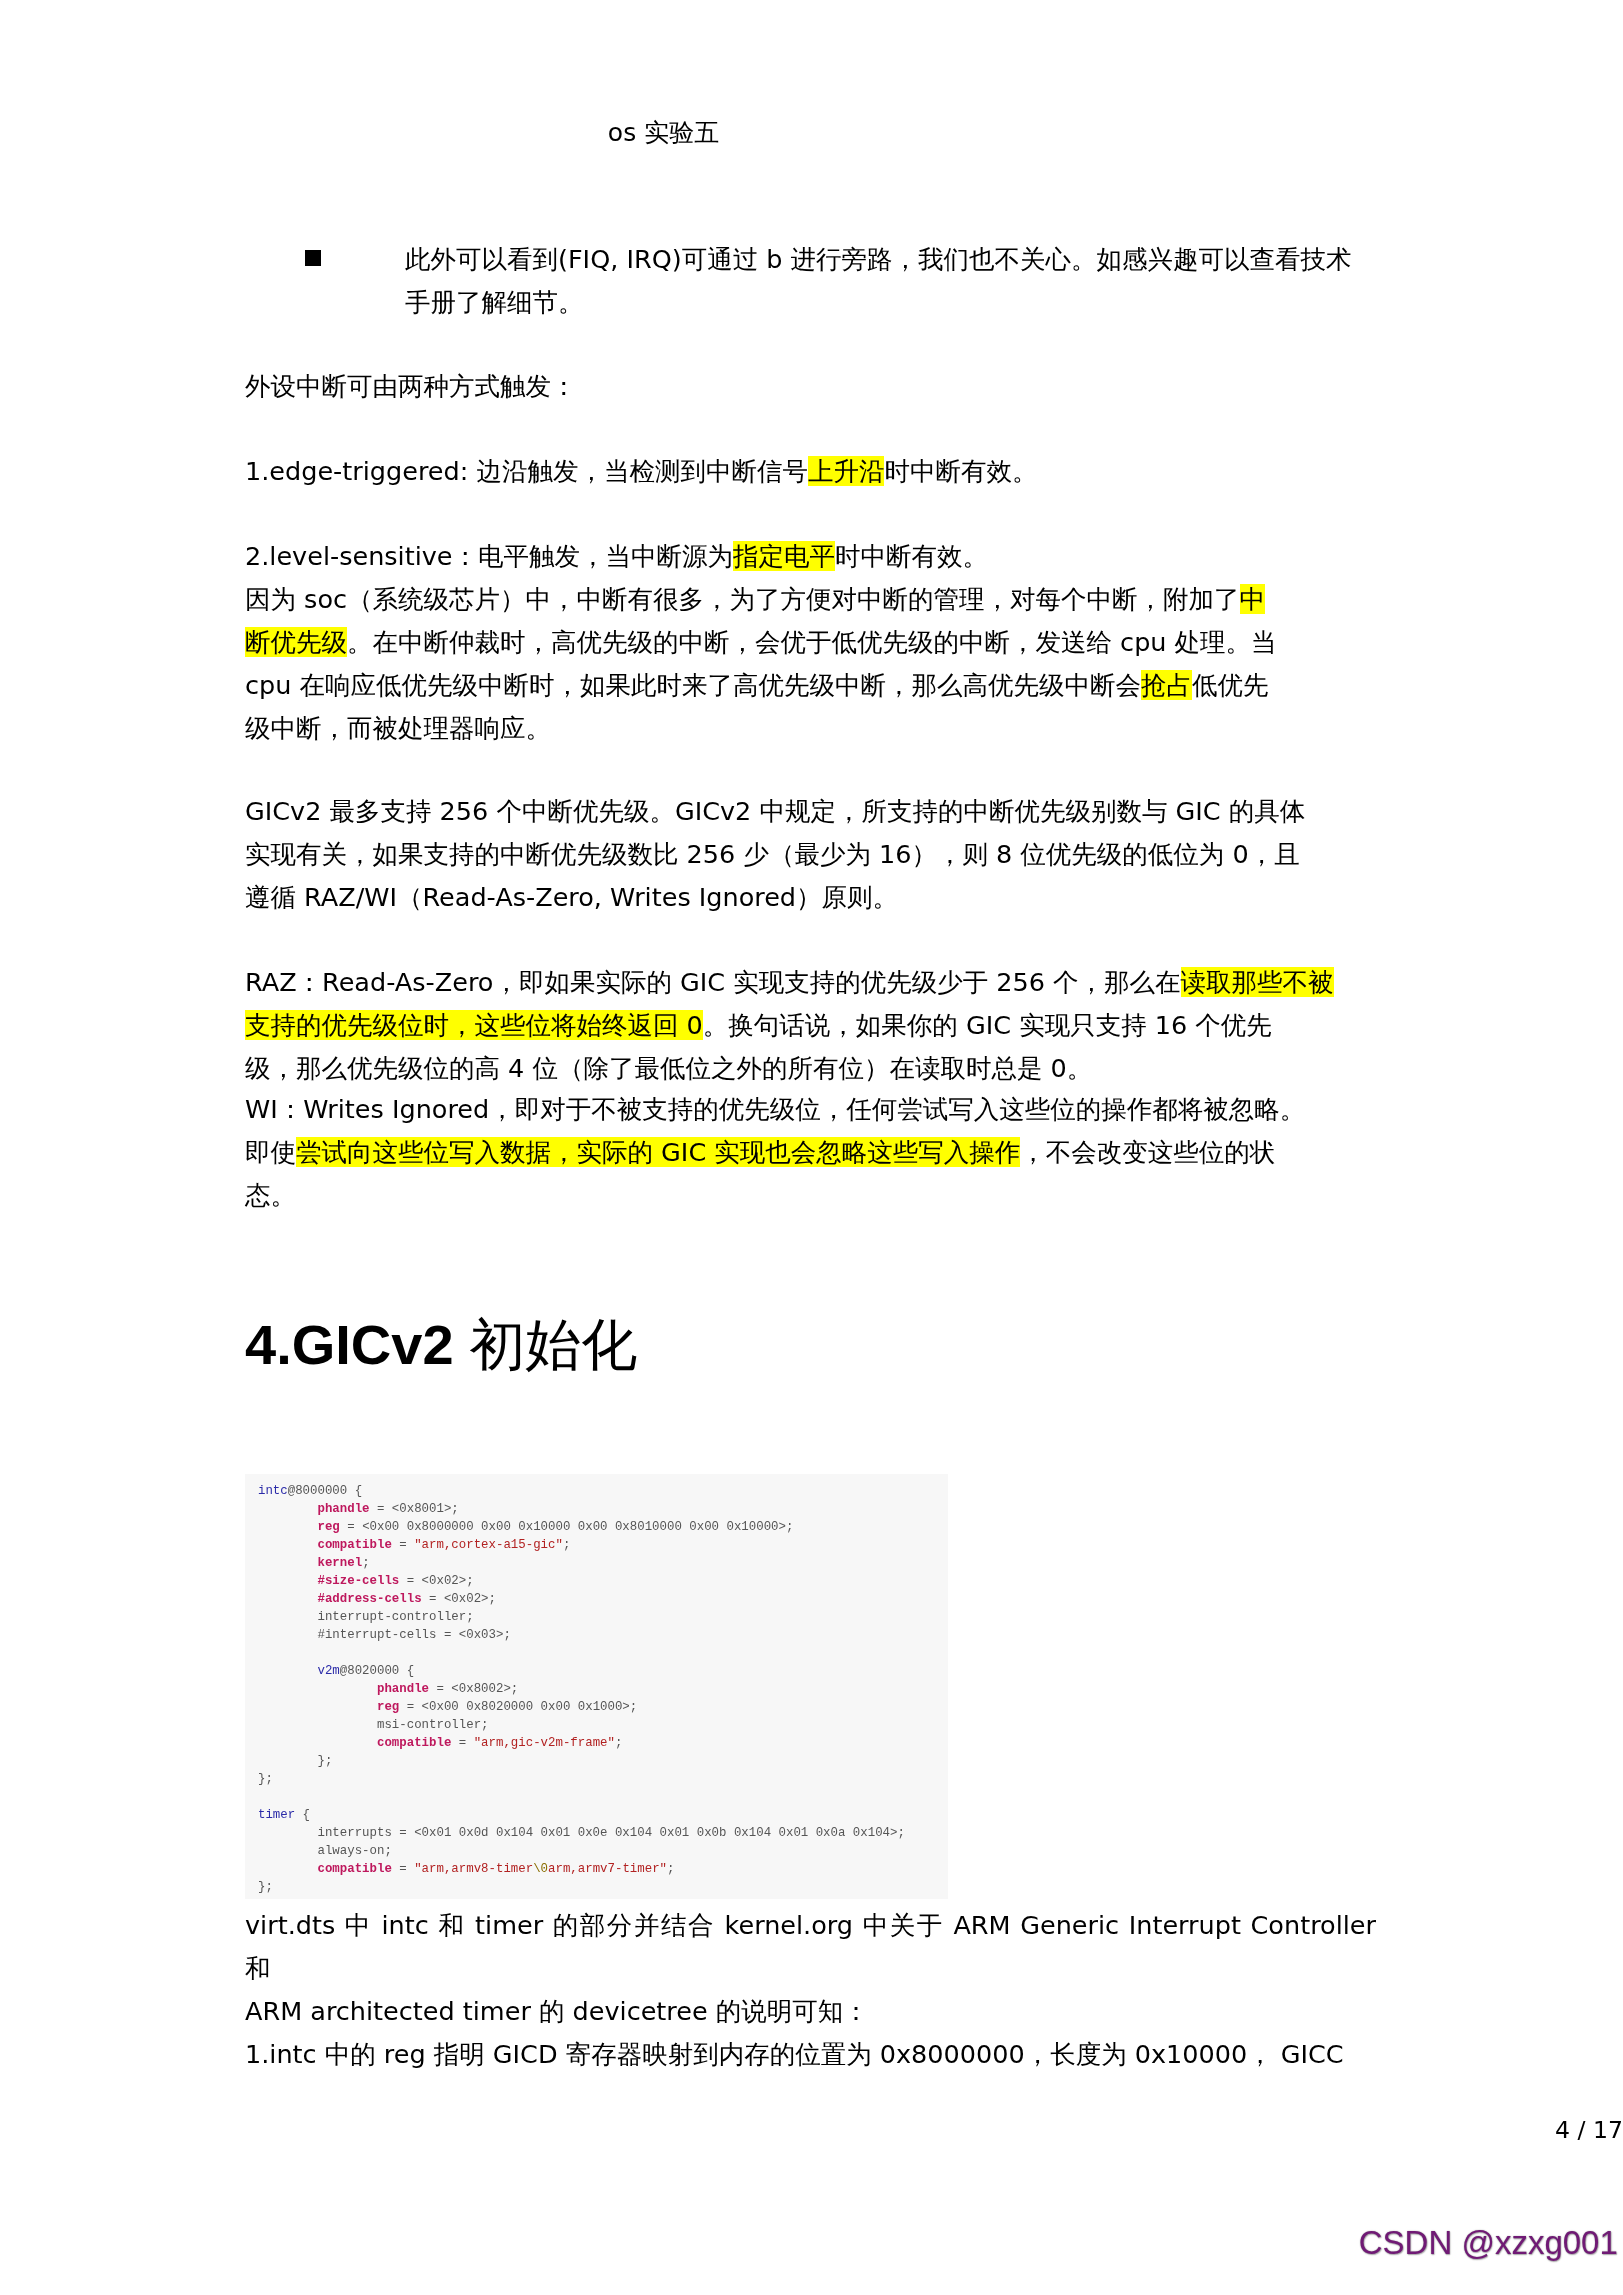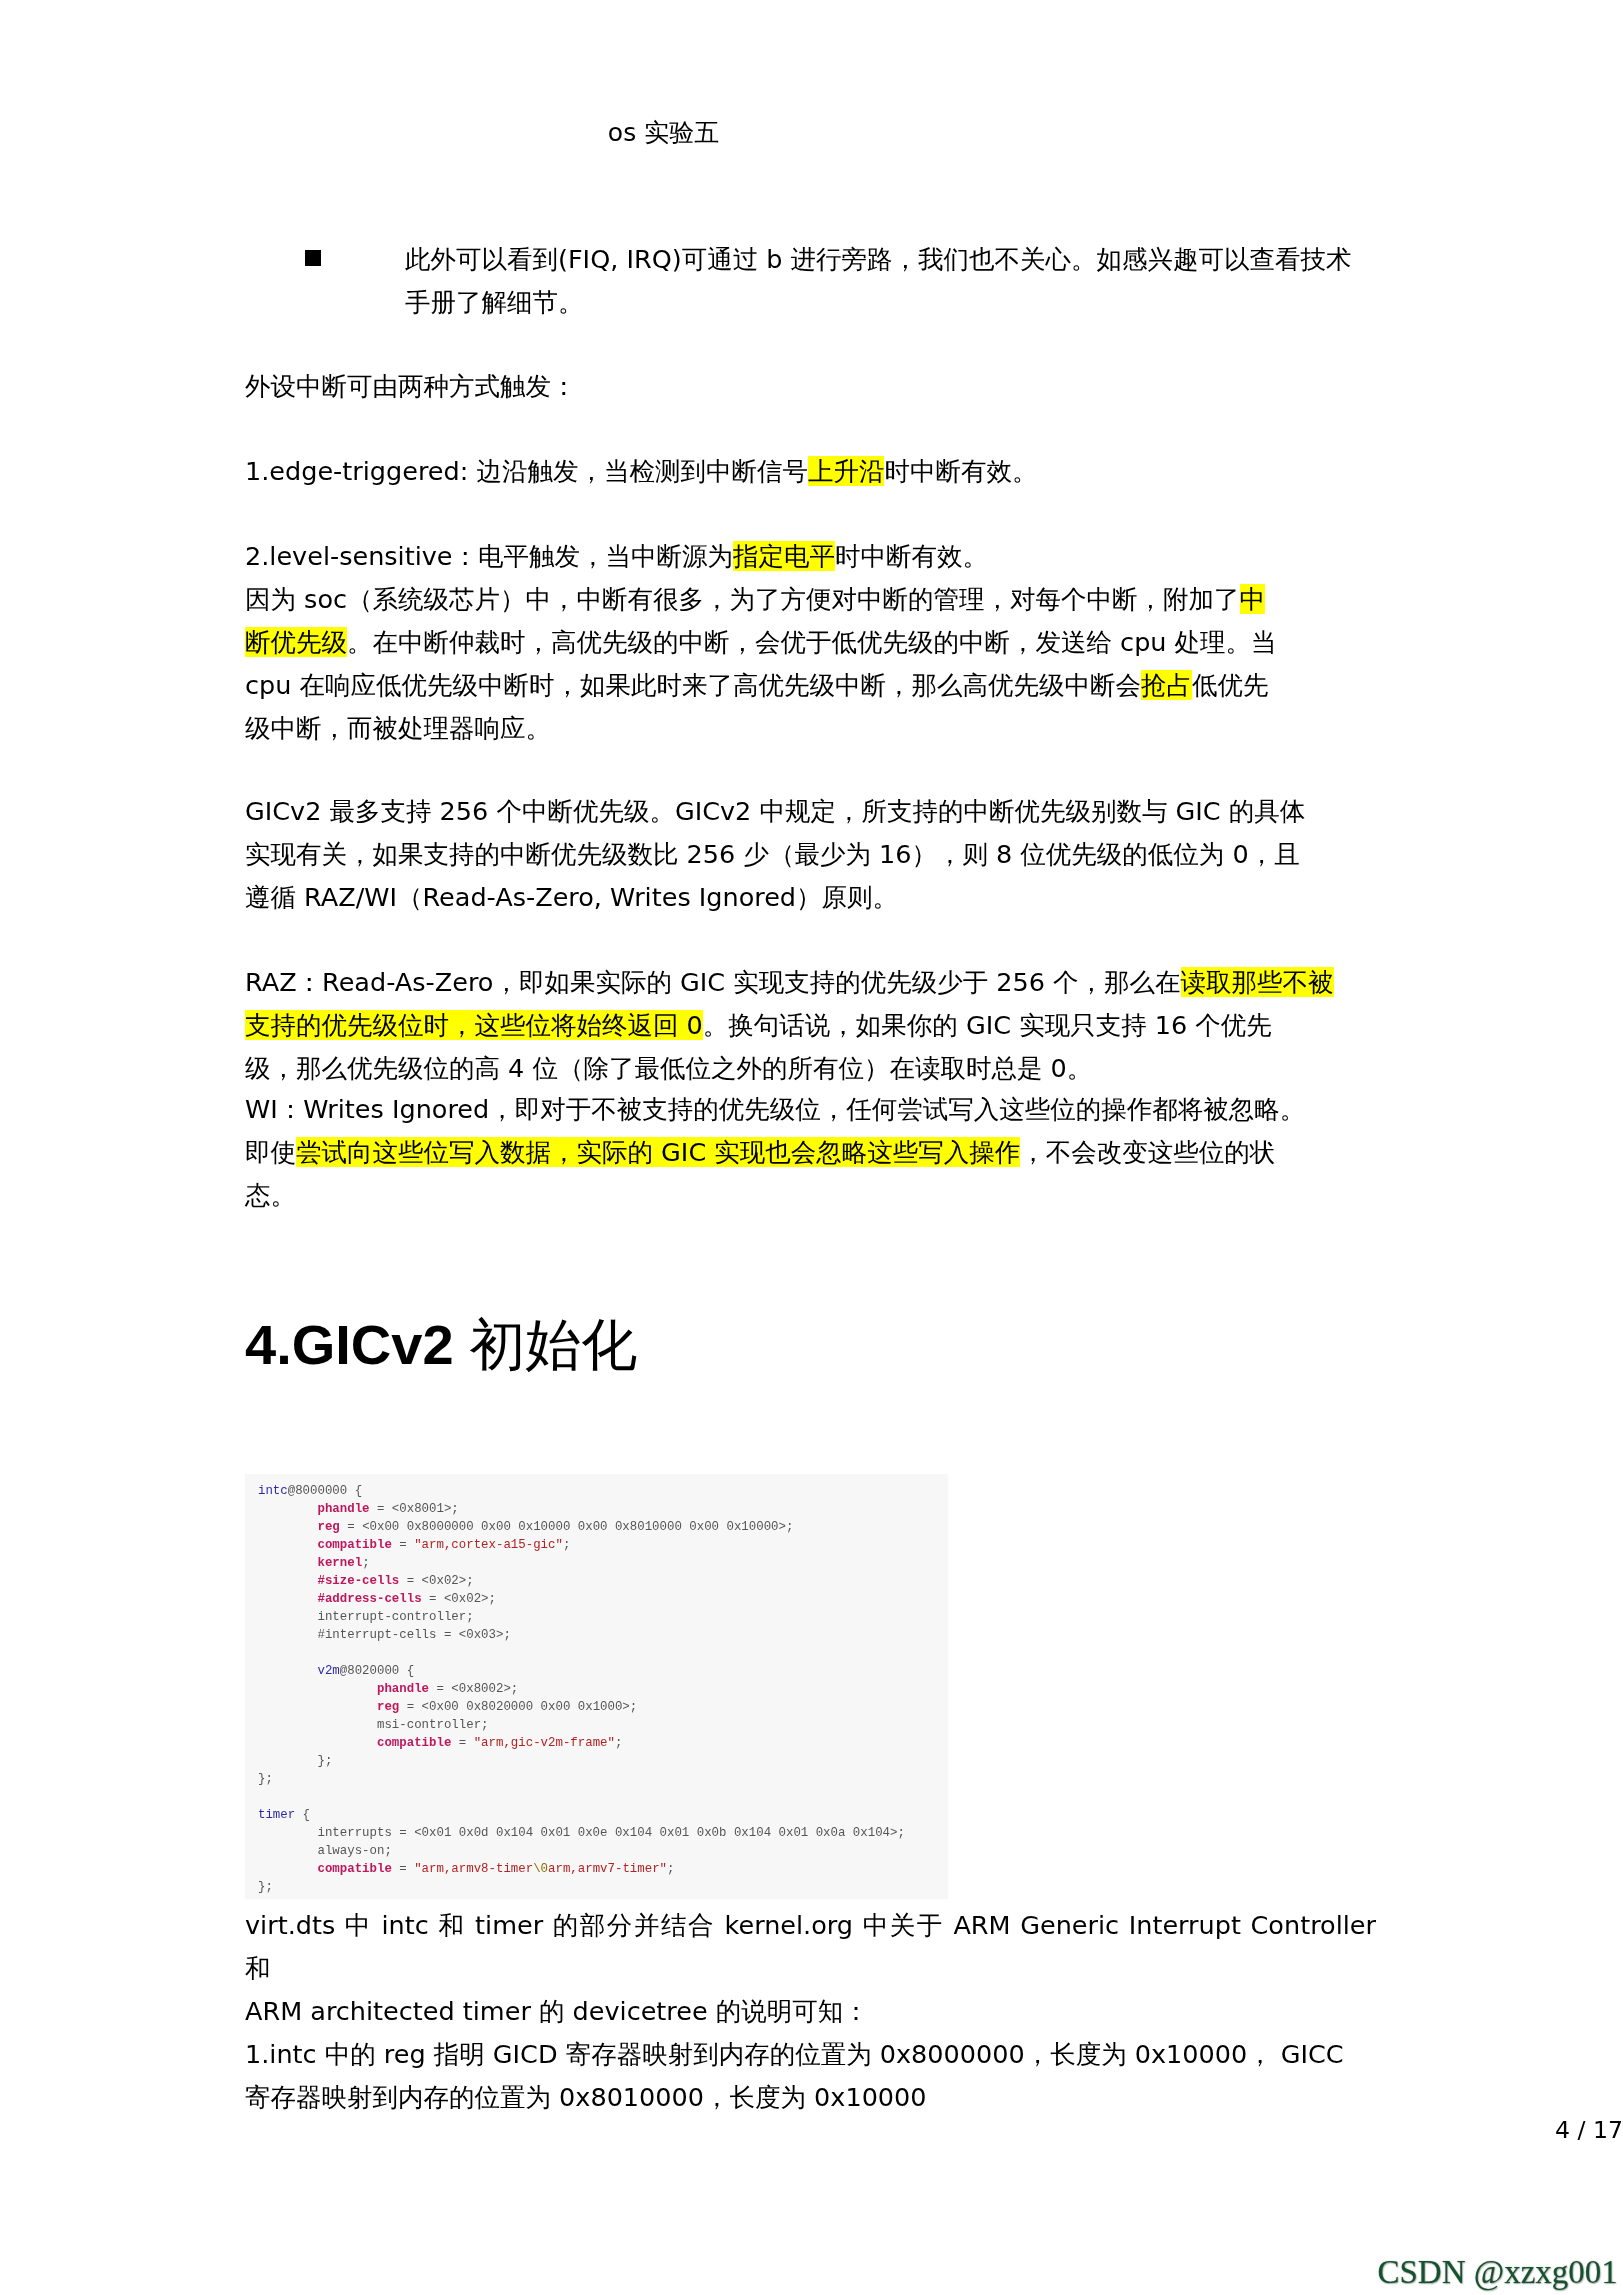--- a/index.html
+++ b/index.html
@@ -19,22 +19,22 @@
     .code-block { position: absolute; left: 245px; top: 1474px; width: 703px; height: 425px;
       background: #f7f7f7; font-family: "Liberation Mono", "DejaVu Sans Mono", monospace;
       font-size: 12.4px; line-height: 18px; color: #555; padding-top: 7.9px; box-sizing: border-box; }
     .code-line { white-space: pre; height: 18px; padding-left: 13px; }
     .tok-node { color: #2a2aa8; }
     .tok-prop { color: #be185d; font-weight: bold; }
     .tok-str { color: #b22222; }
     .tok-esc { color: #8a6d00; }
     .page-number { position: absolute; top: 2114px; left: 0; width: 1623px; text-align: right;
       font-size: 23.6px; line-height: 33px; }
-    .watermark { position: absolute; right: 5.2px; top: 2224px; font-size: 33px; color: #14532d;
-      text-shadow: 0 0 1.3px #999, 0.7px 0.7px 1.3px #aaa; font-family: Liberation Serif, serif; margin-top: 30px; }
+    .watermark { position: absolute; right: 5.2px; top: 2224px; font-size: 33px; color: #701a75;
+      text-shadow: 0 0 1.3px #999, 0.7px 0.7px 1.3px #aaa; font-family: Liberation Sans, sans-serif; }
   </style>
 </head>
 <body>
 
 <div class="page-header">os 实验五</div>
 
 <div class="content">
   <div class="bullet-mark" style="top:250px;"></div>
   <div class="bullet-item" style="top:238px; left:115px; width:1016px;">
     <div>此外可以看到(FIQ, IRQ)可通过 b 进行旁路，我们也不关心。如感兴趣可以查看技术</div>
@@ -78,21 +78,20 @@
 
   <div class="heading">
     <span>4.GICv2</span>
     <span class="cjk">初始化</span>
   </div>
 
   <div class="para" style="top:1904px;">
     <div>virt.dts 中 intc 和 timer 的部分并结合 kernel.org 中关于  ARM Generic Interrupt Controller  和</div>
     <div>ARM architected timer  的 devicetree 的说明可知：</div>
     <div>1.intc 中的  reg  指明 GICD 寄存器映射到内存的位置为 0x8000000，长度为 0x10000，  GICC</div>
-    <div>寄存器映射到内存的位置为 0x8010000，长度为 0x10000</div>
   </div>
 </div>
 
 <div class="code-block">
   <div class="code-line"><span class="tok-node">intc</span><span>@8000000 {</span></div>
   <div class="code-line">        <span class="tok-prop">phandle</span> = &lt;<span>0x8001</span>&gt;;</div>
   <div class="code-line">        <span class="tok-prop">reg</span> = <span>&lt;0x00 0x8000000 0x00 0x10000 0x00 0x8010000 0x00 0x10000&gt;</span>;</div>
   <div class="code-line">        <span class="tok-prop">compatible</span> = <span class="tok-str">"arm,cortex-a15-gic"</span>;</div>
   <div class="code-line">        <span class="tok-prop">kernel</span>;</div>
   <div class="code-line">        <span class="tok-prop">#size-cells</span> = <span>&lt;0x02&gt;</span>;</div>

